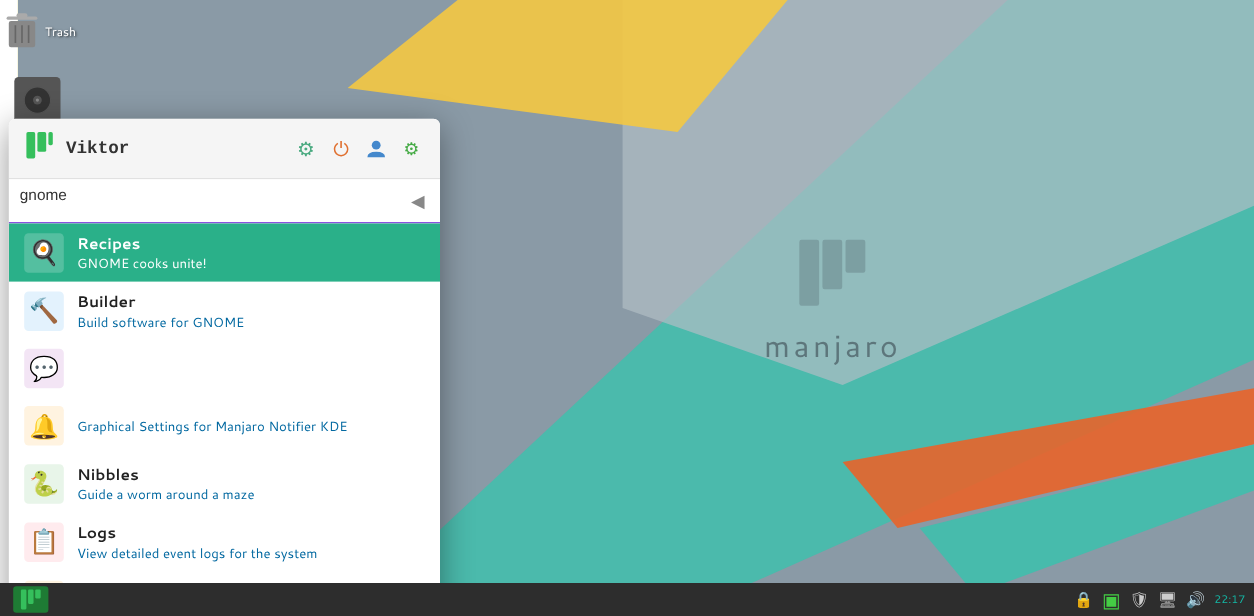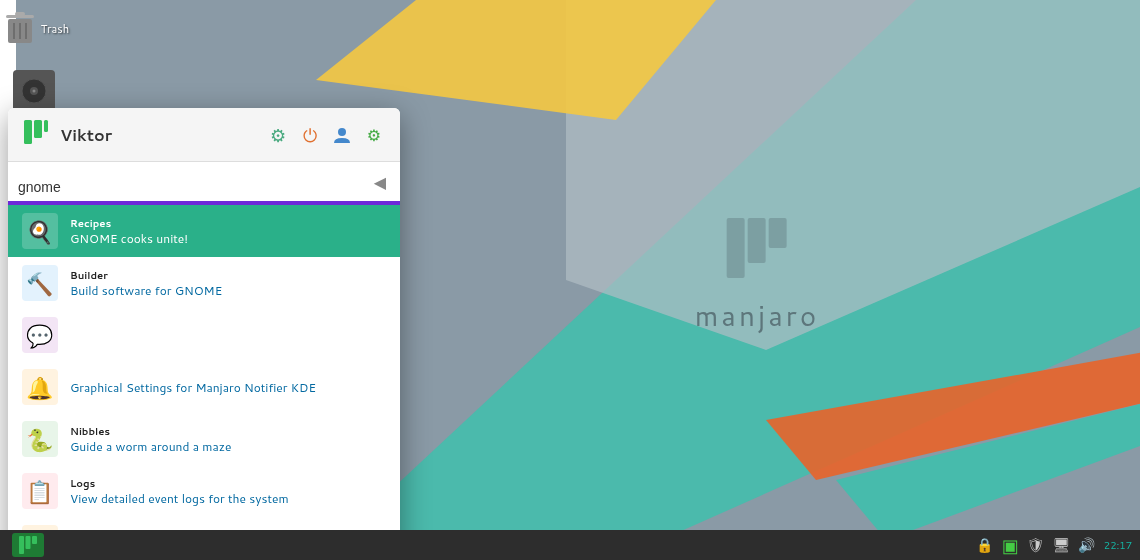--- a/index.html
+++ b/index.html
@@ -129,20 +129,21 @@
       align-items: center;
       gap: 10px;
       border-bottom: 1px solid #ddd;
     }
 
     .launcher-title {
       font-size: 16px;
       font-weight: bold;
       color: #333;
       flex: 1;
+      font-family: Liberation Mono, monospace;
     }
 
     .header-icons {
       display: flex;
       gap: 8px;
     }
 
     .header-icon {
       width: 24px;
       height: 24px;
@@ -151,23 +152,23 @@
       align-items: center;
       justify-content: center;
       cursor: pointer;
       font-size: 16px;
     }
 
     
     #search-bar {
       padding: 6px 10px;
       background: #fff;
-      border-bottom: 4px solid #6d28d9;
-      display: flex;
-      align-items: flex-end;
+      border-bottom: 1px solid #6d28d9;
+      display: flex;
+      align-items: flex-start;
     }
 
     #search-input {
       flex: 1;
       border: none;
       outline: none;
       font-size: 14px;
       color: #333;
       background: transparent;
     }
@@ -225,21 +226,21 @@
       justify-content: center;
       font-size: 22px;
     }
 
     .app-info {
       flex: 1;
       overflow: hidden;
     }
 
     .app-name {
-      font-size: 10px;
+      font-size: 14px;
       font-weight: 600;
       color: #222;
       white-space: nowrap;
       overflow: hidden;
       text-overflow: ellipsis;
     }
 
     .app-desc {
       font-size: 12px;
       color: #0369a1;

